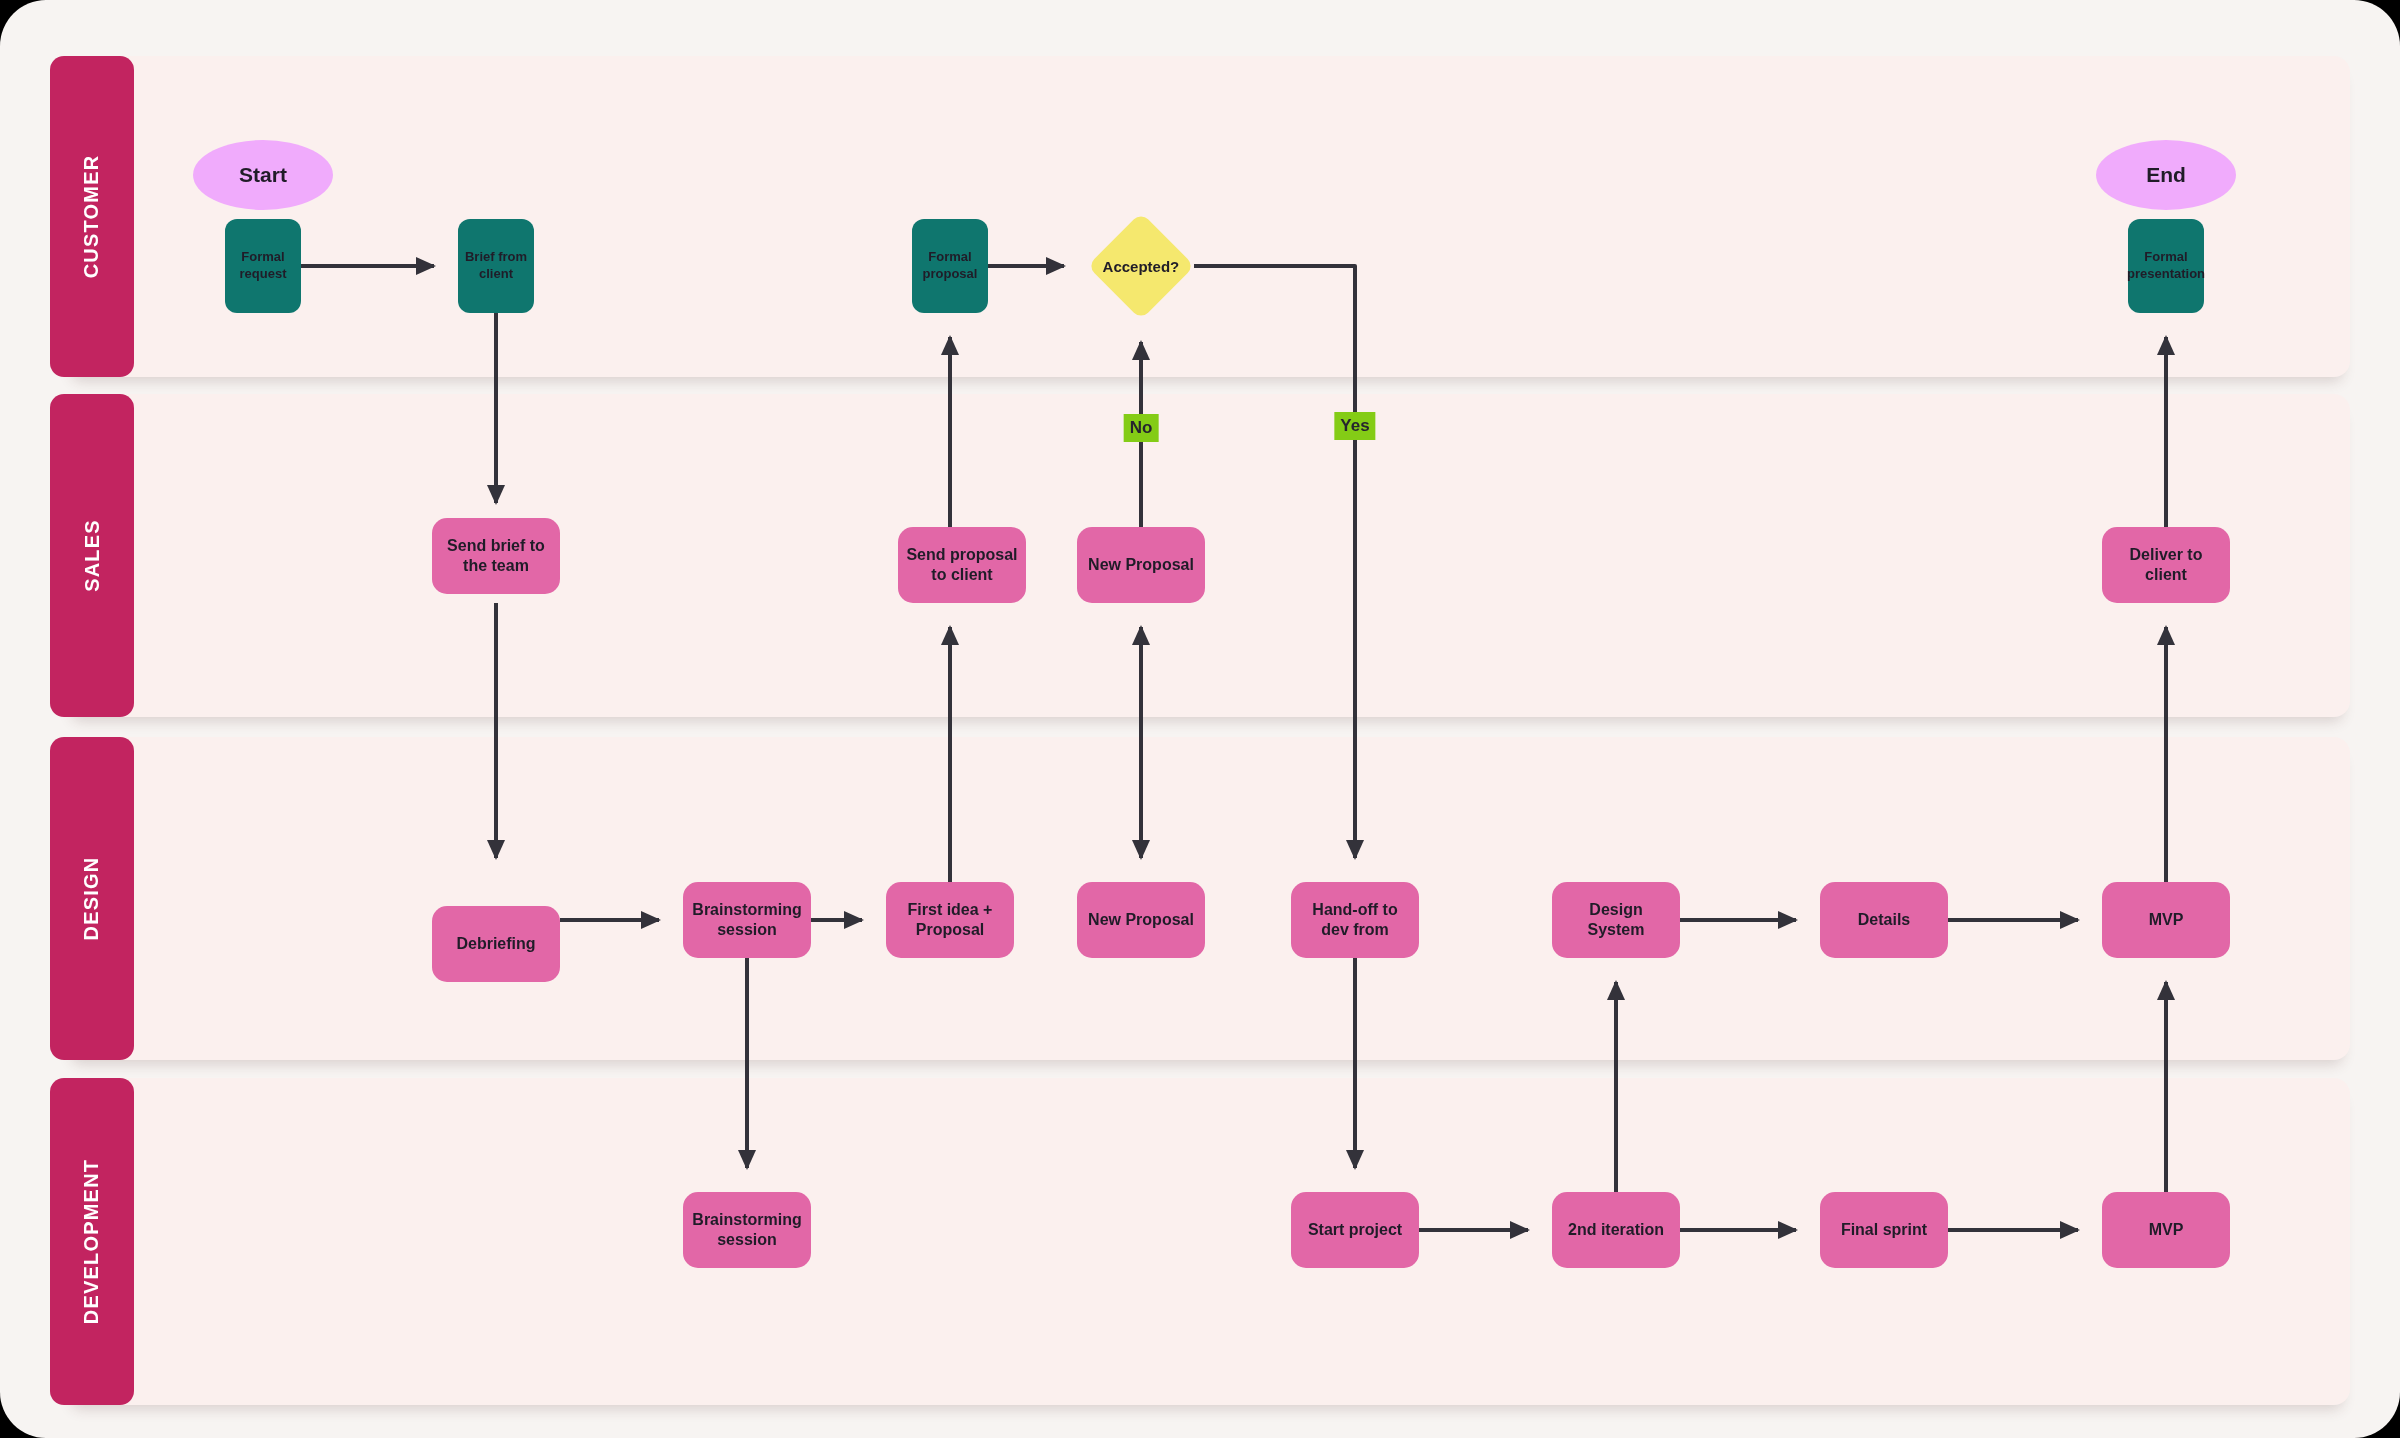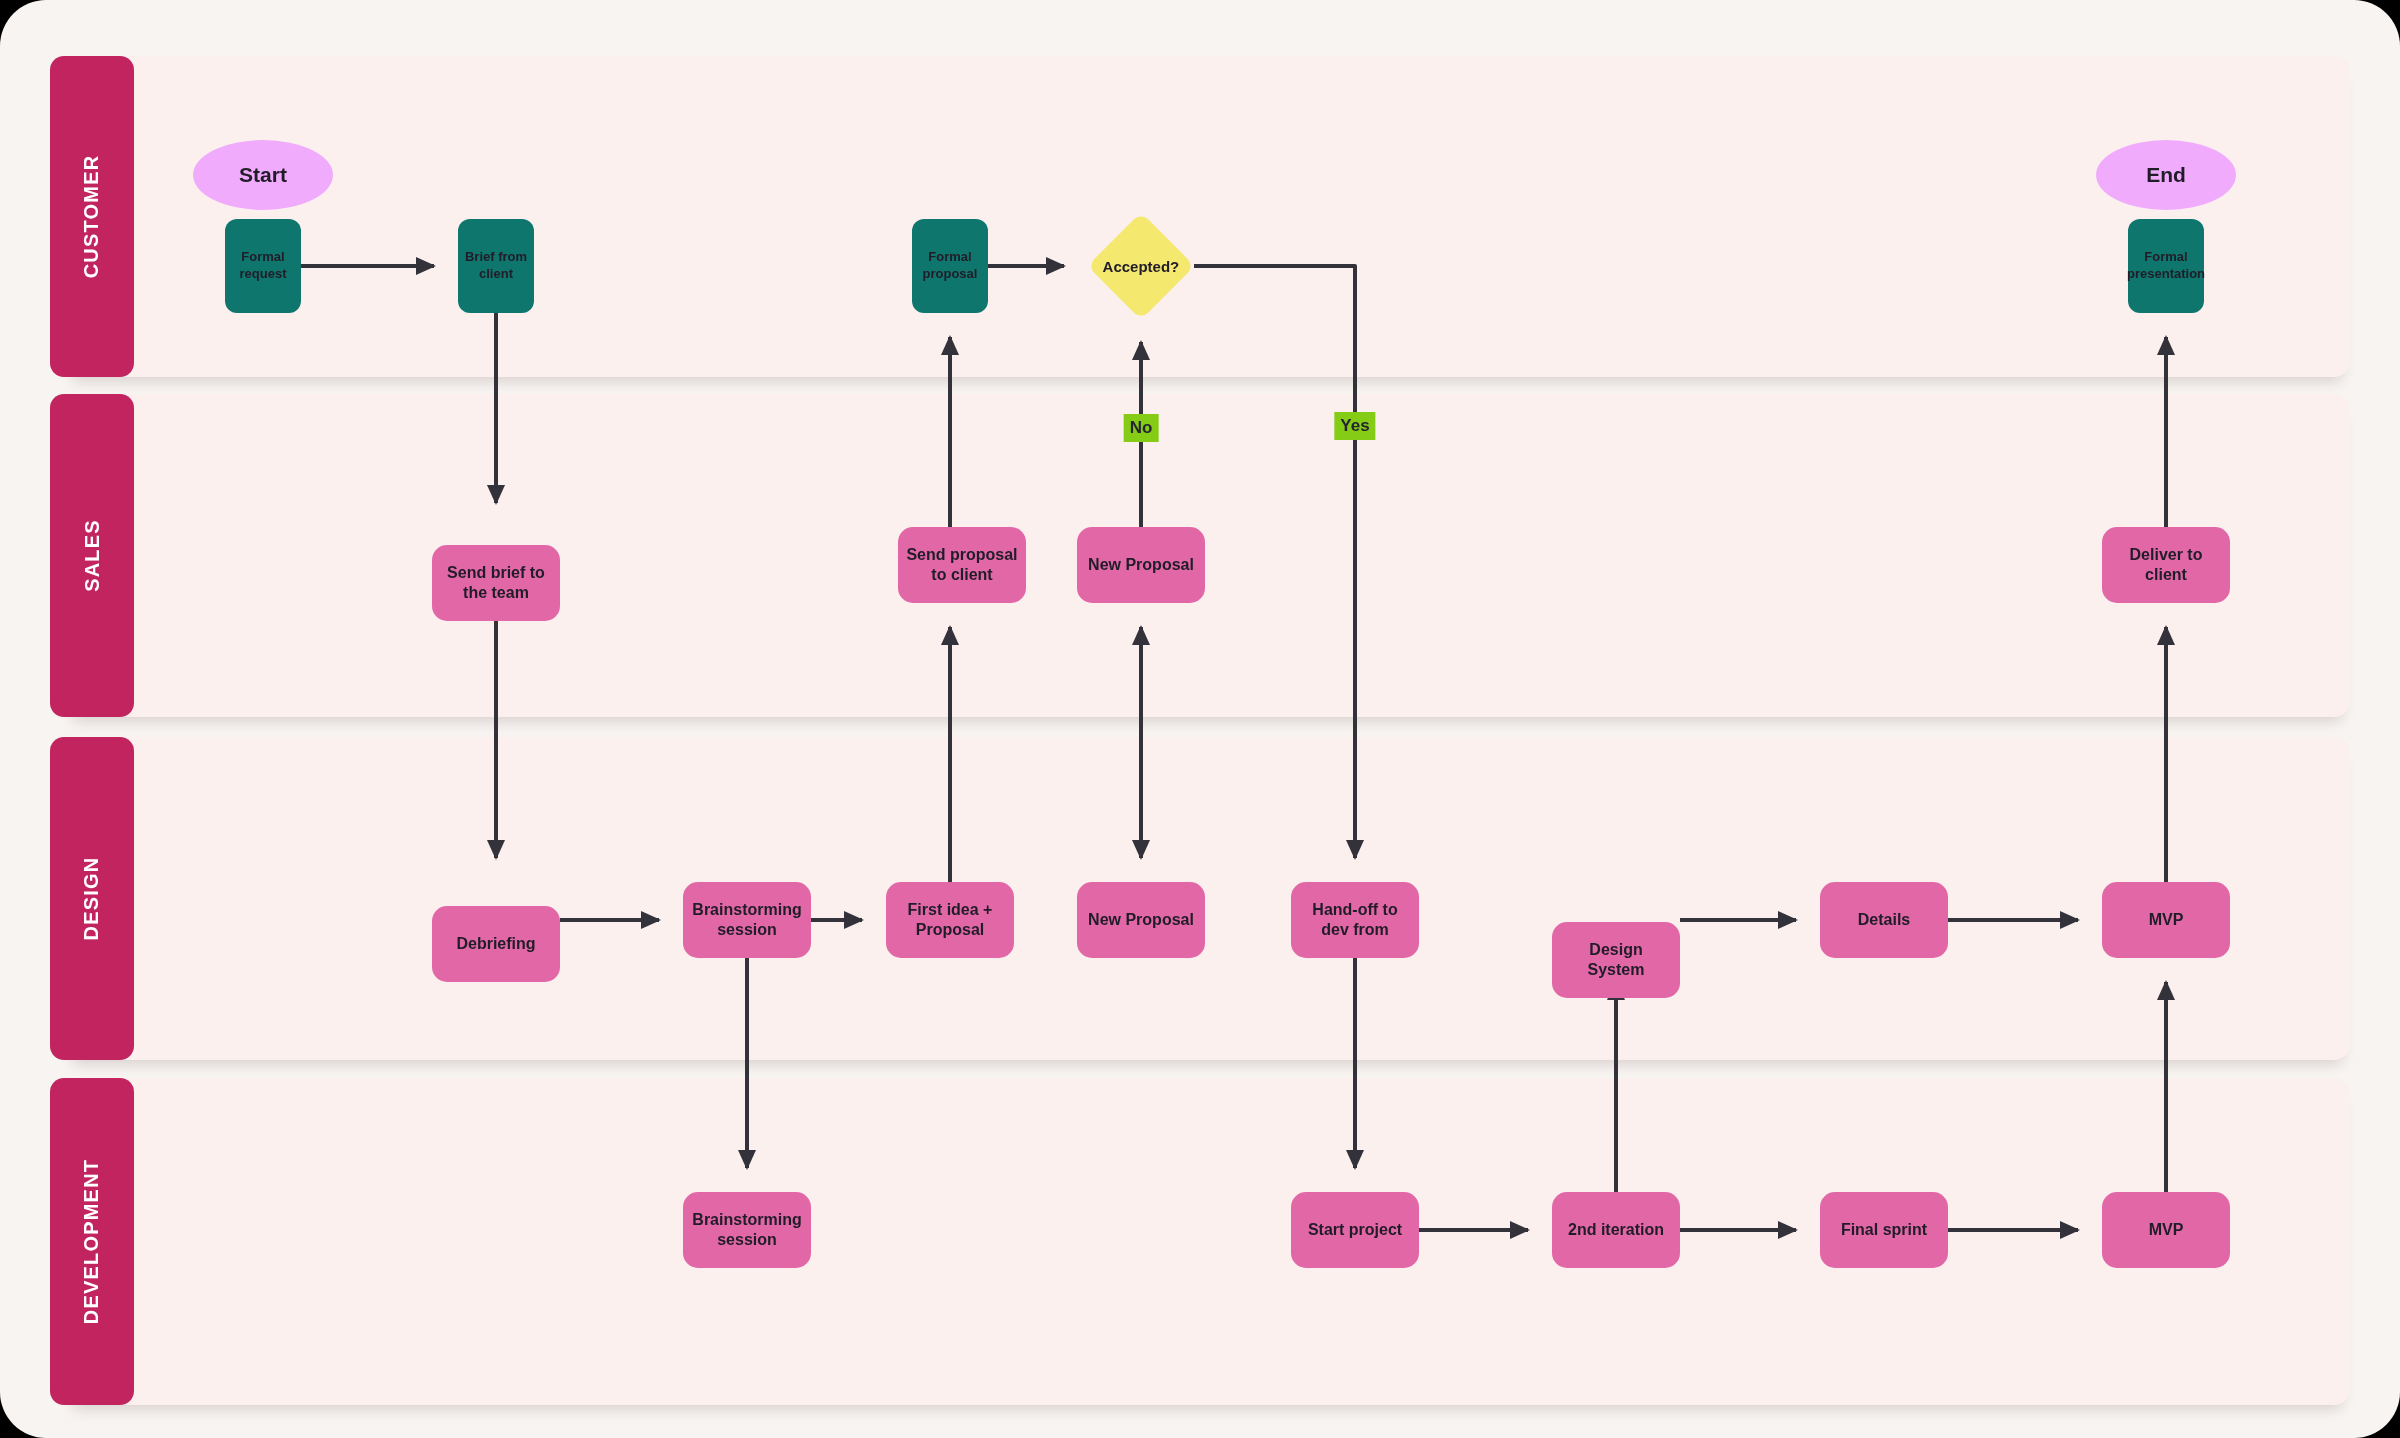--- a/index.html
+++ b/index.html
@@ -92,21 +92,21 @@
     <div class="node decision" style="left:1103px;top:228px;">
         <span>Accepted?</span>
       </div>
     <div class="node document" style="left:2128px;top:219px;">
         <span>Formal presentation</span>
       </div>
     <div class="node terminator" style="left:2096px;top:140px;">
         <span>End</span>
       </div>
 
-    <div class="node process" style="left:432px;top:545px;">
+    <div class="node process" style="left:432px;top:518px;">
         <span>Send brief to the team</span>
       </div>
     <div class="node process" style="left:886px;top:527px;margin-left:12px;">
         <span>Send proposal to client</span>
       </div>
     <div class="node process" style="left:1077px;top:527px;">
         <span>New Proposal</span>
       </div>
     <div class="node process" style="left:2102px;top:527px;">
         <span>Deliver to client</span>
@@ -120,21 +120,21 @@
       </div>
     <div class="node process" style="left:886px;top:882px;justify-content:flex-end;">
         <span>First idea + Proposal</span>
       </div>
     <div class="node process" style="left:1077px;top:882px;">
         <span>New Proposal</span>
       </div>
     <div class="node process" style="left:1291px;top:882px;">
         <span>Hand-off to dev from</span>
       </div>
-    <div class="node process" style="left:1552px;top:882px;margin-top:40px;">
+    <div class="node process" style="left:1552px;top:882px;">
         <span>Design System</span>
       </div>
     <div class="node process" style="left:1820px;top:882px;">
         <span>Details</span>
       </div>
     <div class="node process" style="left:2102px;top:882px;">
         <span>MVP</span>
       </div>
 
     <div class="node process" style="left:683px;top:1192px;">

